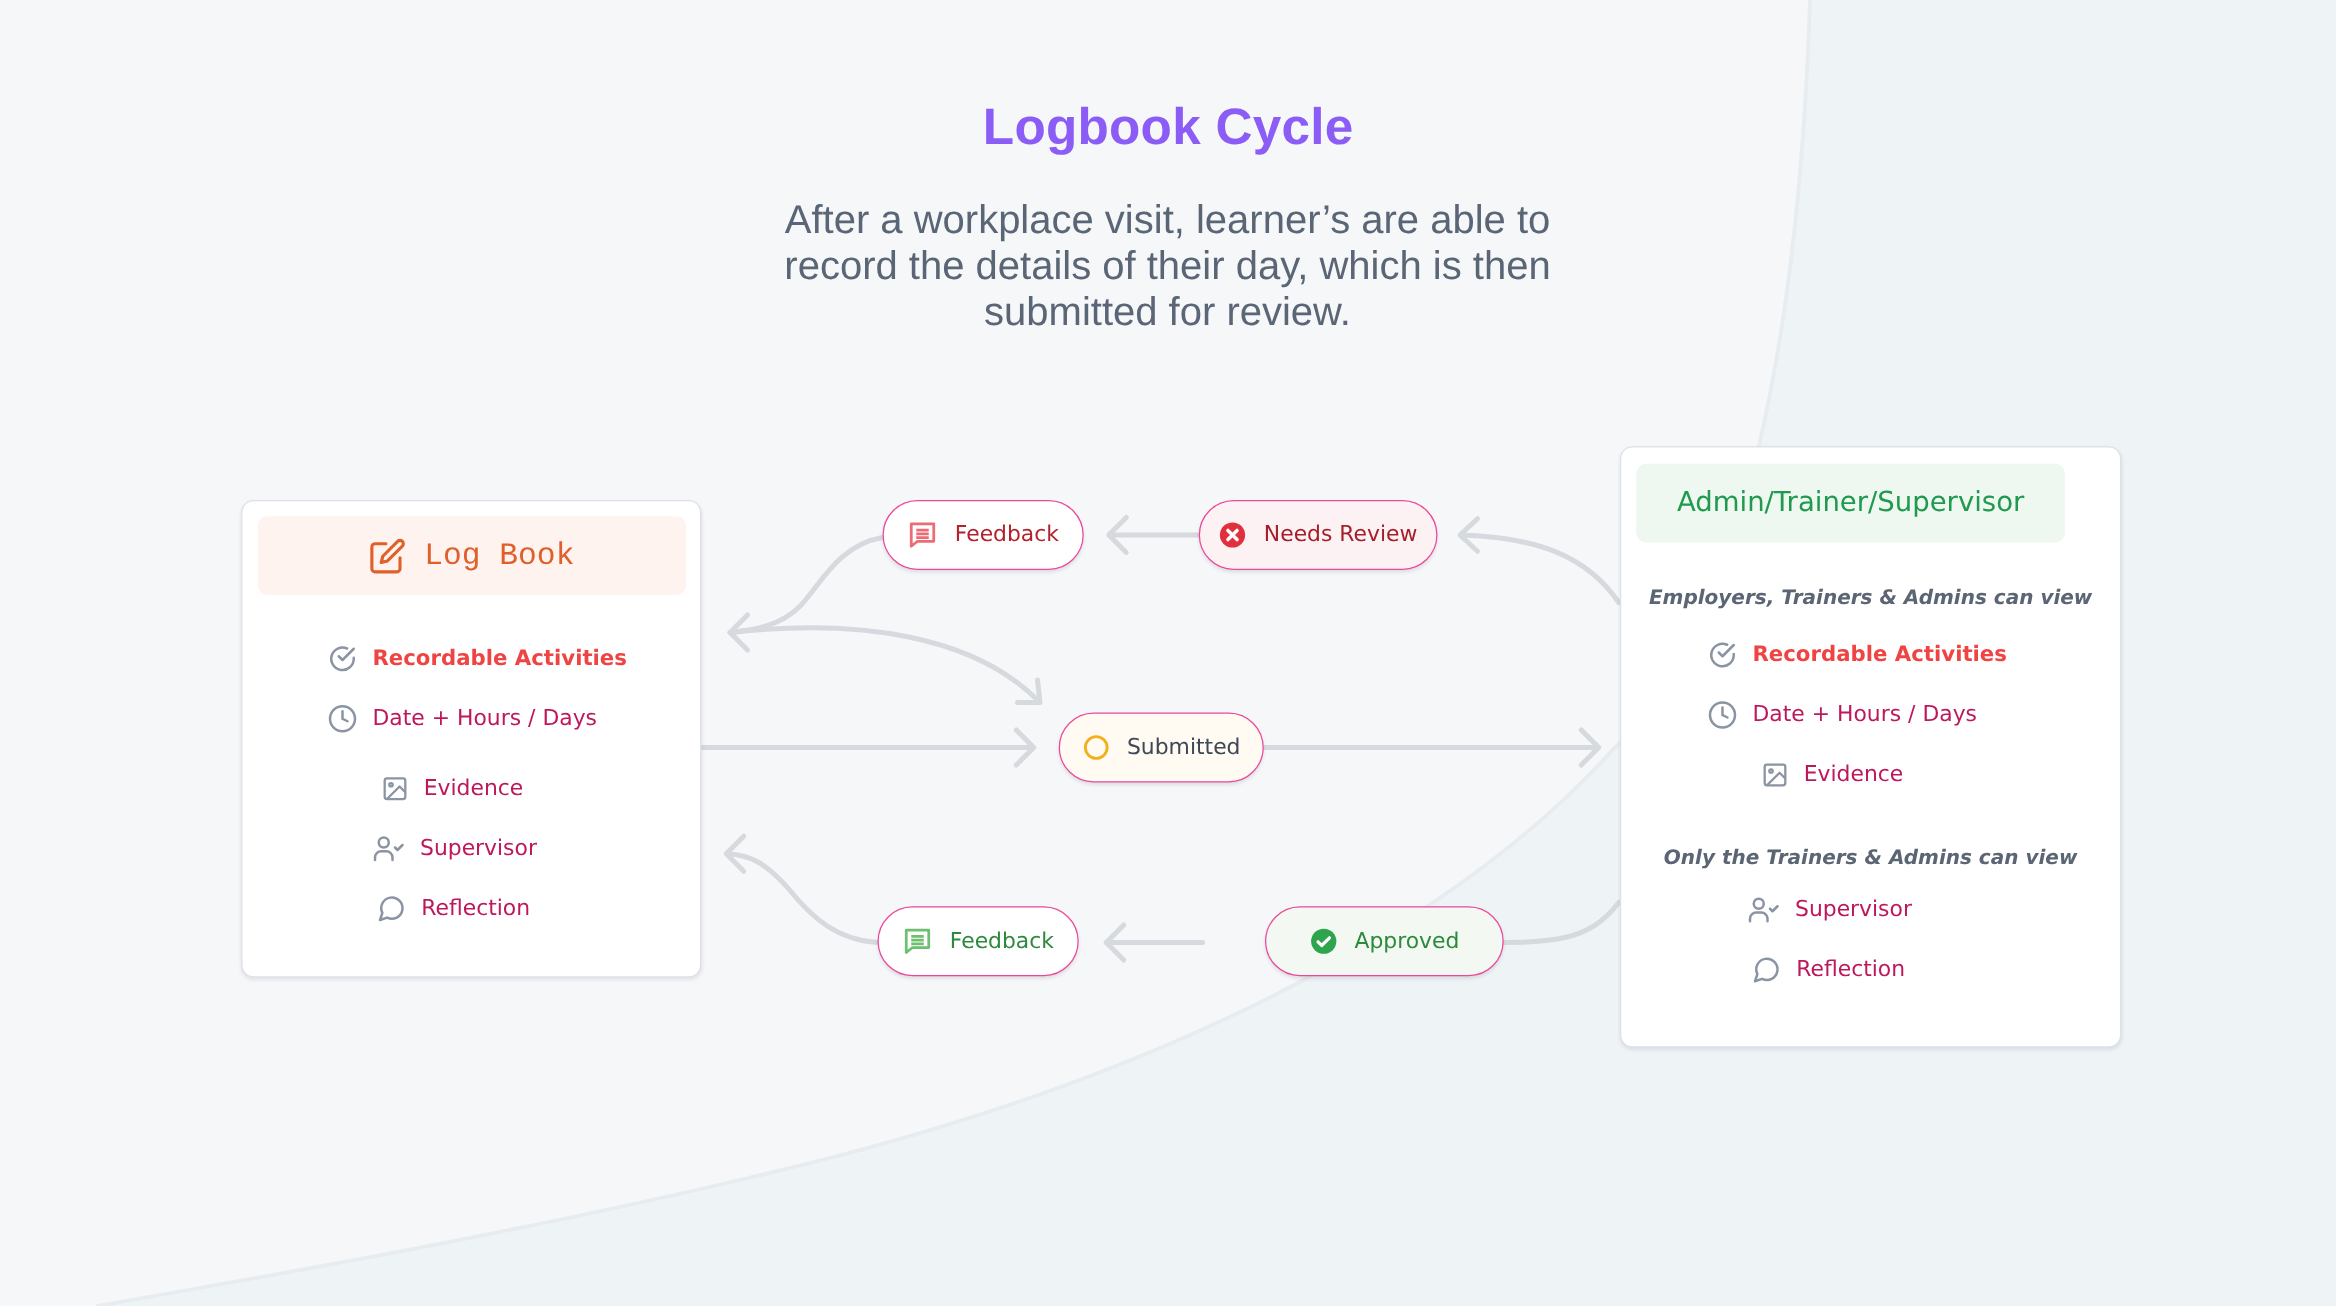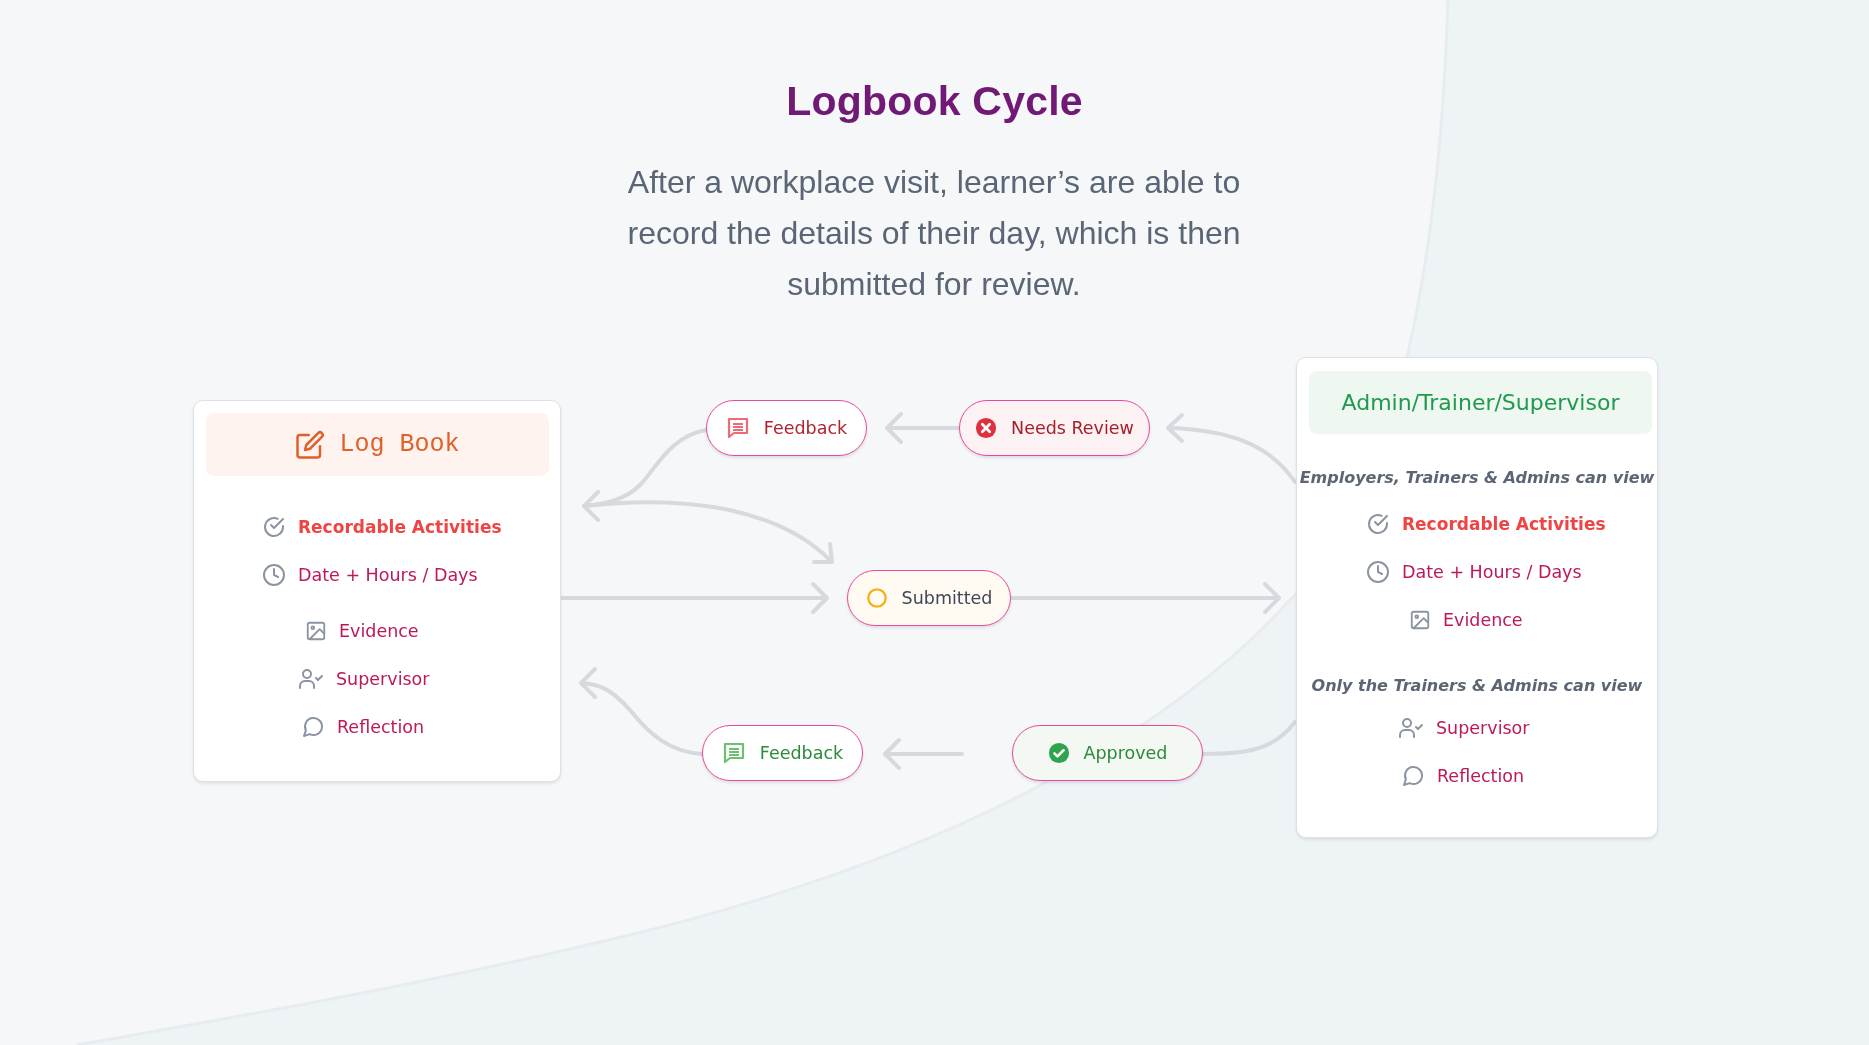--- a/index.html
+++ b/index.html
@@ -4,25 +4,25 @@
 <style>
   html, body { margin:0; padding:0; }
   body {
     width:1869px; height:1045px; position:relative; overflow:hidden;
     background:#eef3f6;
     font-family:"Liberation Sans", "DejaVu Sans", sans-serif;
   }
   .bg-svg { position:absolute; left:0; top:0; }
   .title {
     position:absolute; left:0; width:1869px; top:78px; text-align:center;
-    font-size:41px; font-weight:bold; color:#701a75; letter-spacing:0.2px;
+    font-size:41px; font-weight:bold; color:#8b5cf6; letter-spacing:0.2px;
   }
   .subtitle {
     position:absolute; left:584px; width:700px; top:157px; text-align:center;
-    font-size:32px; line-height:51px; color:#5a6676;
+    font-size:32px; line-height:37px; color:#5a6676;
   }
   .card {
     position:absolute; background:#ffffff; border-radius:10px;
     border:1px solid #dde1e6; box-shadow:0 2px 3px rgba(40,50,70,0.10);
     box-sizing:border-box;
   }
   .card-header {
     position:absolute; border-radius:8px; display:flex; align-items:center; justify-content:center;
     font-family:"DejaVu Sans", sans-serif;
   }
@@ -142,21 +142,21 @@
     <span>Supervisor</span>
   </div>
   <div class="item" style="left:107px; top:311px;">
     <svg width="24" height="24" viewBox="0 0 24 24" fill="none" stroke="#8a94a2" stroke-width="2" stroke-linejoin="round">
         <path d="M3 21l1.9-5.7A8.5 8.5 0 1 1 8.7 19.1L3 21z"></path>
       </svg>
     <span>Reflection</span>
   </div>
 </div>
 
-<div class="card" style="left:1296px; top:357px; width:362px; height:481px;text-decoration:underline;">
+<div class="card" style="left:1296px; top:357px; width:401px; height:481px;text-decoration:underline;">
   <div class="card-header ad-header" style="left:12px; top:13px; width:343px; height:63px;">
     <span>Admin/Trainer/Supervisor</span>
   </div>
   <div class="subhead" style="top:110px;">Employers, Trainers &amp; Admins can view</div>
 
   <div class="item strong" style="left:69px; top:151px;">
     <svg width="24" height="24" viewBox="0 0 24 24" fill="none" stroke="#8a94a2" stroke-width="2" stroke-linecap="round" stroke-linejoin="round">
         <path d="M21 11.1V12a9 9 0 1 1-5.3-8.2"></path>
         <path d="M21 4L12 13l-3-3"></path>
       </svg>

